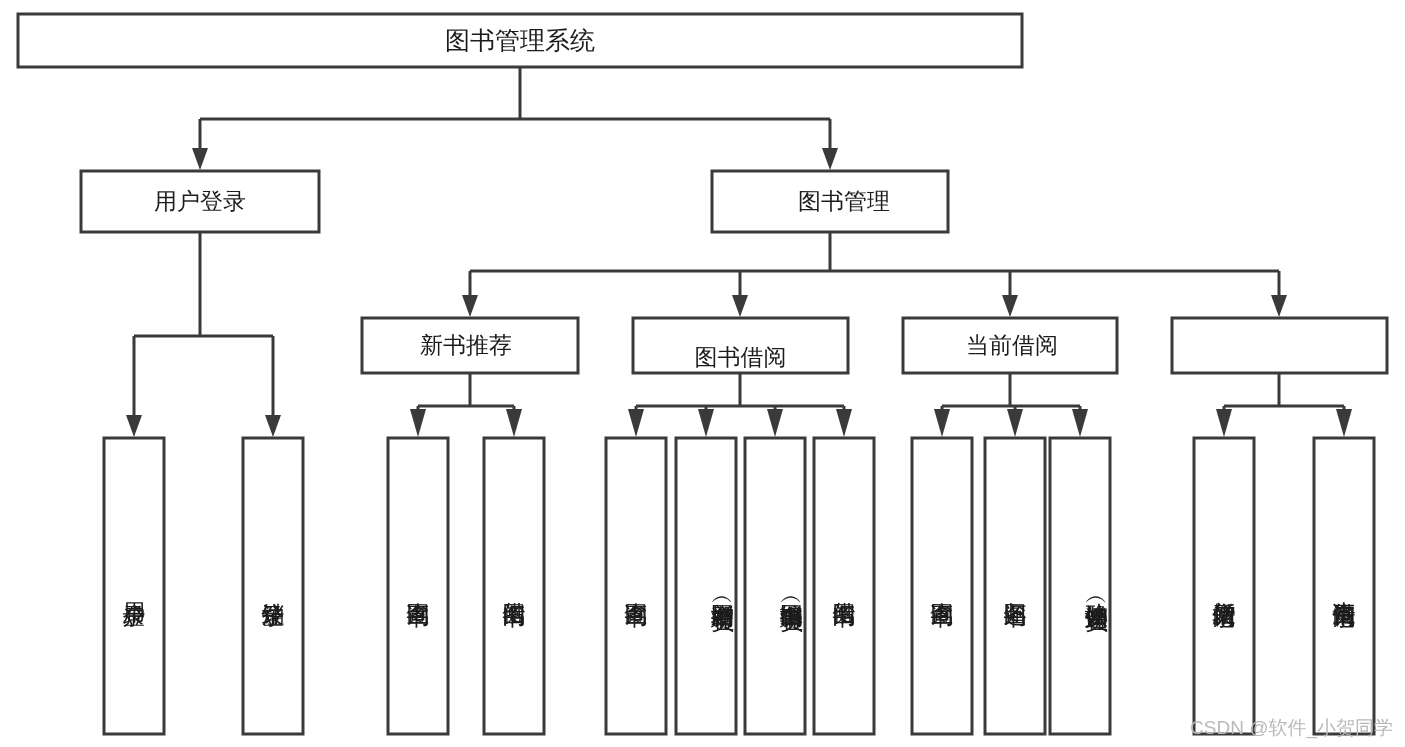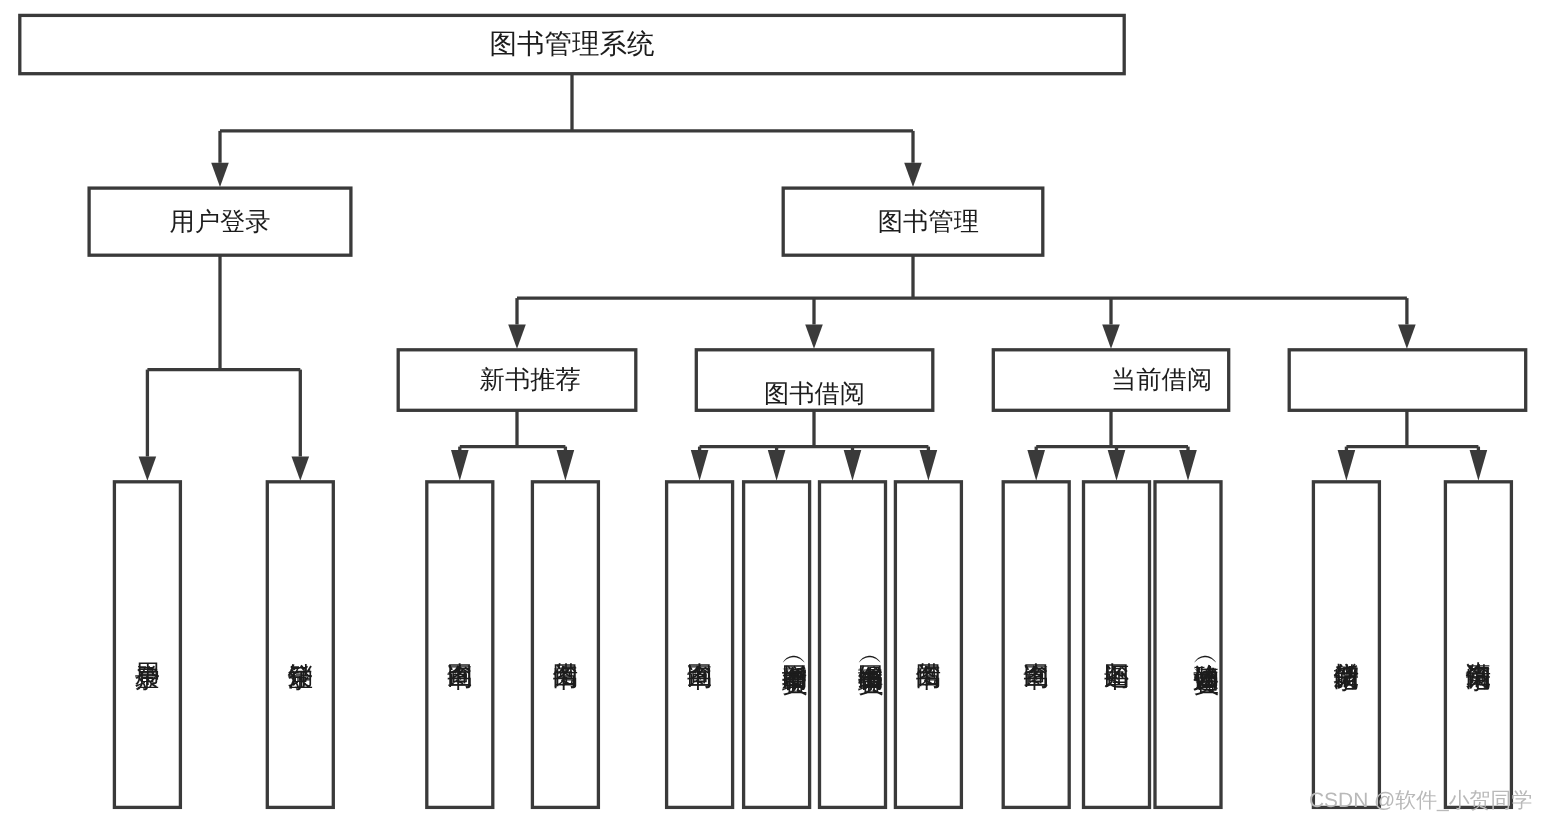--- a/index.html
+++ b/index.html
@@ -187,23 +187,23 @@
       <polygon class="arrow-head" points="1216,409 1232,409 1224,437"></polygon>
       <polygon class="arrow-head" points="1336,409 1352,409 1344,437"></polygon>
     </g>
   </svg>
 
   <div class="node-label horizontal lvl0-label" style="left:18px; top:14px; width:1004px; height:53px;">图书管理系统</div>
 
   <div class="node-label horizontal lvl1-label" style="left:81px; top:171px; width:238px; height:61px;">用户登录</div>
   <div class="node-label horizontal lvl1-label" style="left:712px; top:171px; width:236px; height:61px;padding-left:28px;">图书管理</div>
 
-  <div class="node-label horizontal lvl2-label" style="left:362px; top:318px; width:216px; height:55px;padding-left:24px;">新书推荐</div>
+  <div class="node-label horizontal lvl2-label" style="left:346px; top:318px; width:216px; height:55px;padding-left:24px;">新书推荐</div>
   <div class="node-label horizontal lvl2-label" style="left:633px; top:318px; width:215px; height:55px;margin-top:12px;">图书借阅</div>
-  <div class="node-label horizontal lvl2-label" style="left:903px; top:318px; width:218px; height:55px;margin-left:44px;">当前借阅</div>
+  <div class="node-label horizontal lvl2-label" style="left:903px; top:318px; width:218px; height:55px;">当前借阅</div>
 
   <div class="node-label vertical leaf-label" style="left:104px; top:438px; width:60px; height:296px;">用户登录</div>
   <div class="node-label vertical leaf-label" style="left:243px; top:438px; width:60px; height:296px;">注销登录</div>
 
   <div class="node-label vertical leaf-label" style="left:388px; top:438px; width:60px; height:296px;">查询图书</div>
   <div class="node-label vertical leaf-label" style="left:484px; top:438px; width:60px; height:296px;">借阅图书</div>
 
   <div class="node-label vertical leaf-label" style="left:606px; top:438px; width:60px; height:296px;">查询图书</div>
   <div class="node-label vertical leaf-label" style="left:676px; top:438px; width:60px; height:296px; align-items:flex-start; padding-top:6px;">新增图书（管理员）</div>
   <div class="node-label vertical leaf-label" style="left:745px; top:438px; width:60px; height:296px; align-items:flex-start; padding-top:6px;">编辑图书（管理员）</div>

